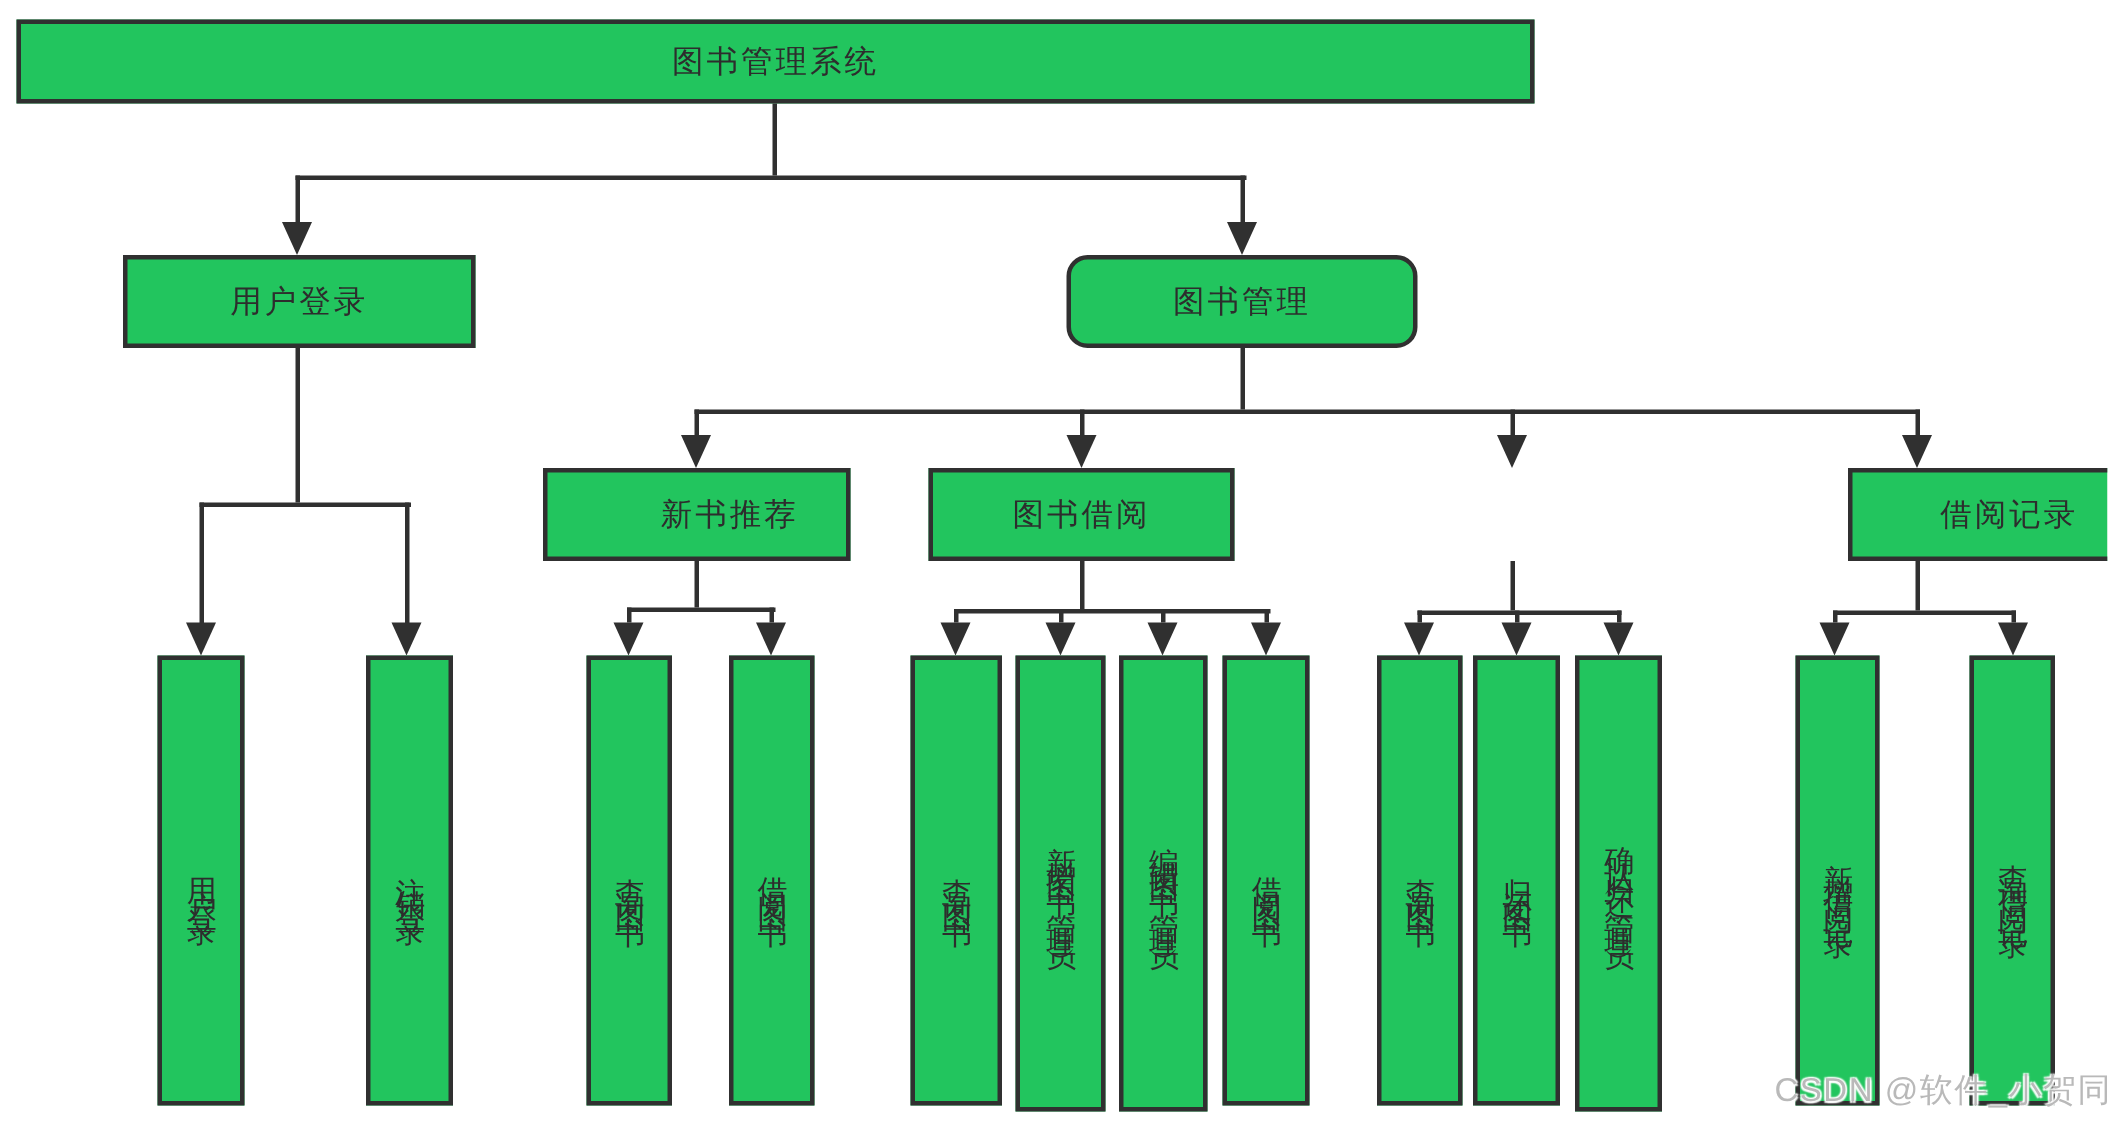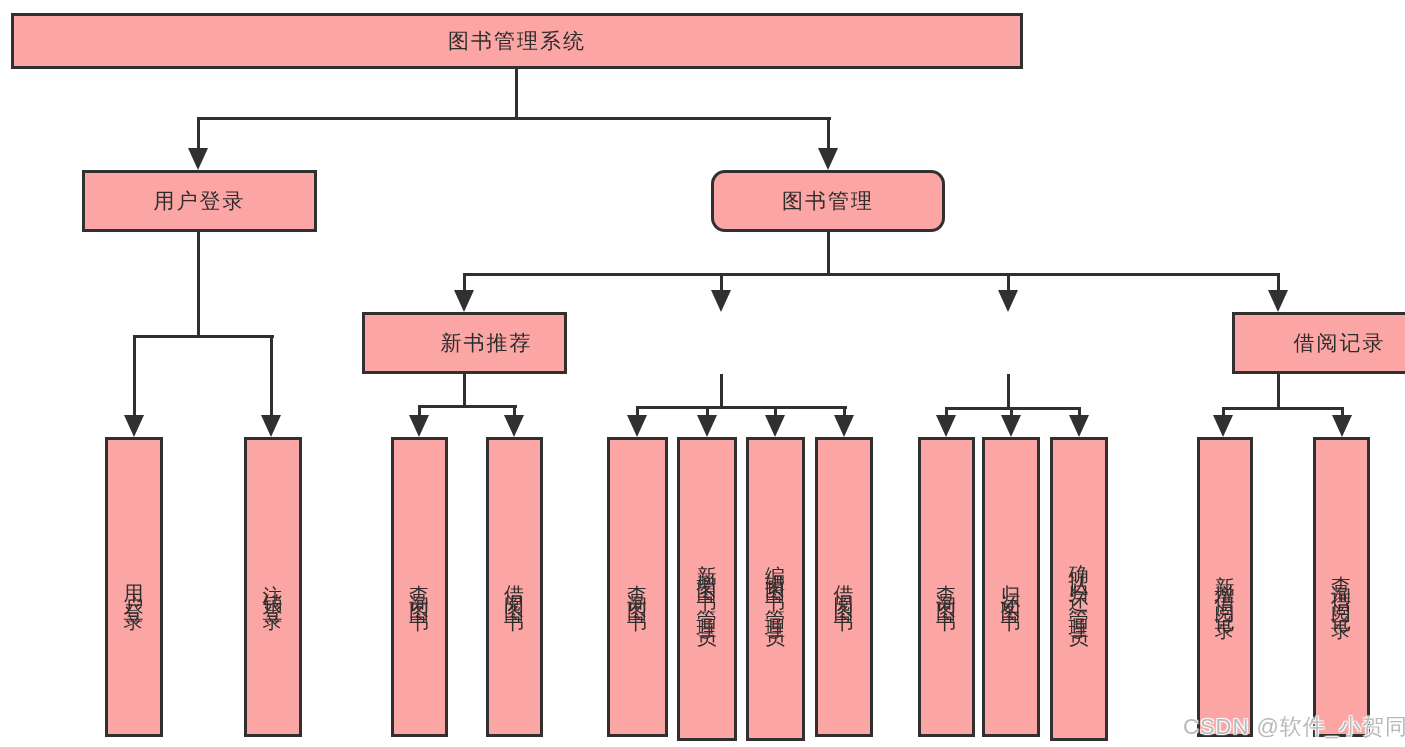--- a/index.html
+++ b/index.html
@@ -8,21 +8,21 @@
     width: 1405px;
     height: 747px;
     background: #ffffff;
     font-family: "Liberation Sans", sans-serif;
     overflow: hidden;
   }
   .box {
     position: absolute;
     box-sizing: border-box;
     border: 3px solid #303030;
-    background: #fca5a5;
+    background: #22c55e;
     display: flex;
     align-items: center;
     justify-content: center;
     color: #2d2d2d;
   }
   .node { font-size: 21px; letter-spacing: 2px; }
   .leaf span {
     writing-mode: vertical-rl;
     font-size: 20px;
     letter-spacing: 9px;
@@ -86,20 +86,23 @@
   <div class="arrow" style="left:454px; top:290px;"></div>
   <div class="vl" style="left:720px; top:273px; height:18px;"></div>
   <div class="arrow" style="left:711px; top:290px;"></div>
   <div class="vl" style="left:1007px; top:273px; height:18px;"></div>
   <div class="arrow" style="left:998px; top:290px;"></div>
   <div class="vl" style="left:1277px; top:273px; height:18px;"></div>
   <div class="arrow" style="left:1268px; top:290px;"></div>
 
   <div class="box node" style="left:362px; top:312px; width:205px; height:62px;padding-left:44px;">
     <span>新书推荐</span>
+  </div>
+  <div class="box node" style="left:619px; top:312px; width:204px; height:62px;">
+    <span>图书借阅</span>
   </div>
   <div class="box node" style="left:1232px; top:312px; width:215px; height:62px;">
     <span>借阅记录</span>
   </div>
 
   <div class="vl" style="left:463px; top:374px; height:31px;"></div>
   <div class="hl" style="left:418px; top:405px; width:99px;"></div>
   <div class="vl" style="left:418px; top:405px; height:10px;"></div>
   <div class="arrow" style="left:409px; top:415px;"></div>
   <div class="vl" style="left:513px; top:405px; height:10px;"></div>

